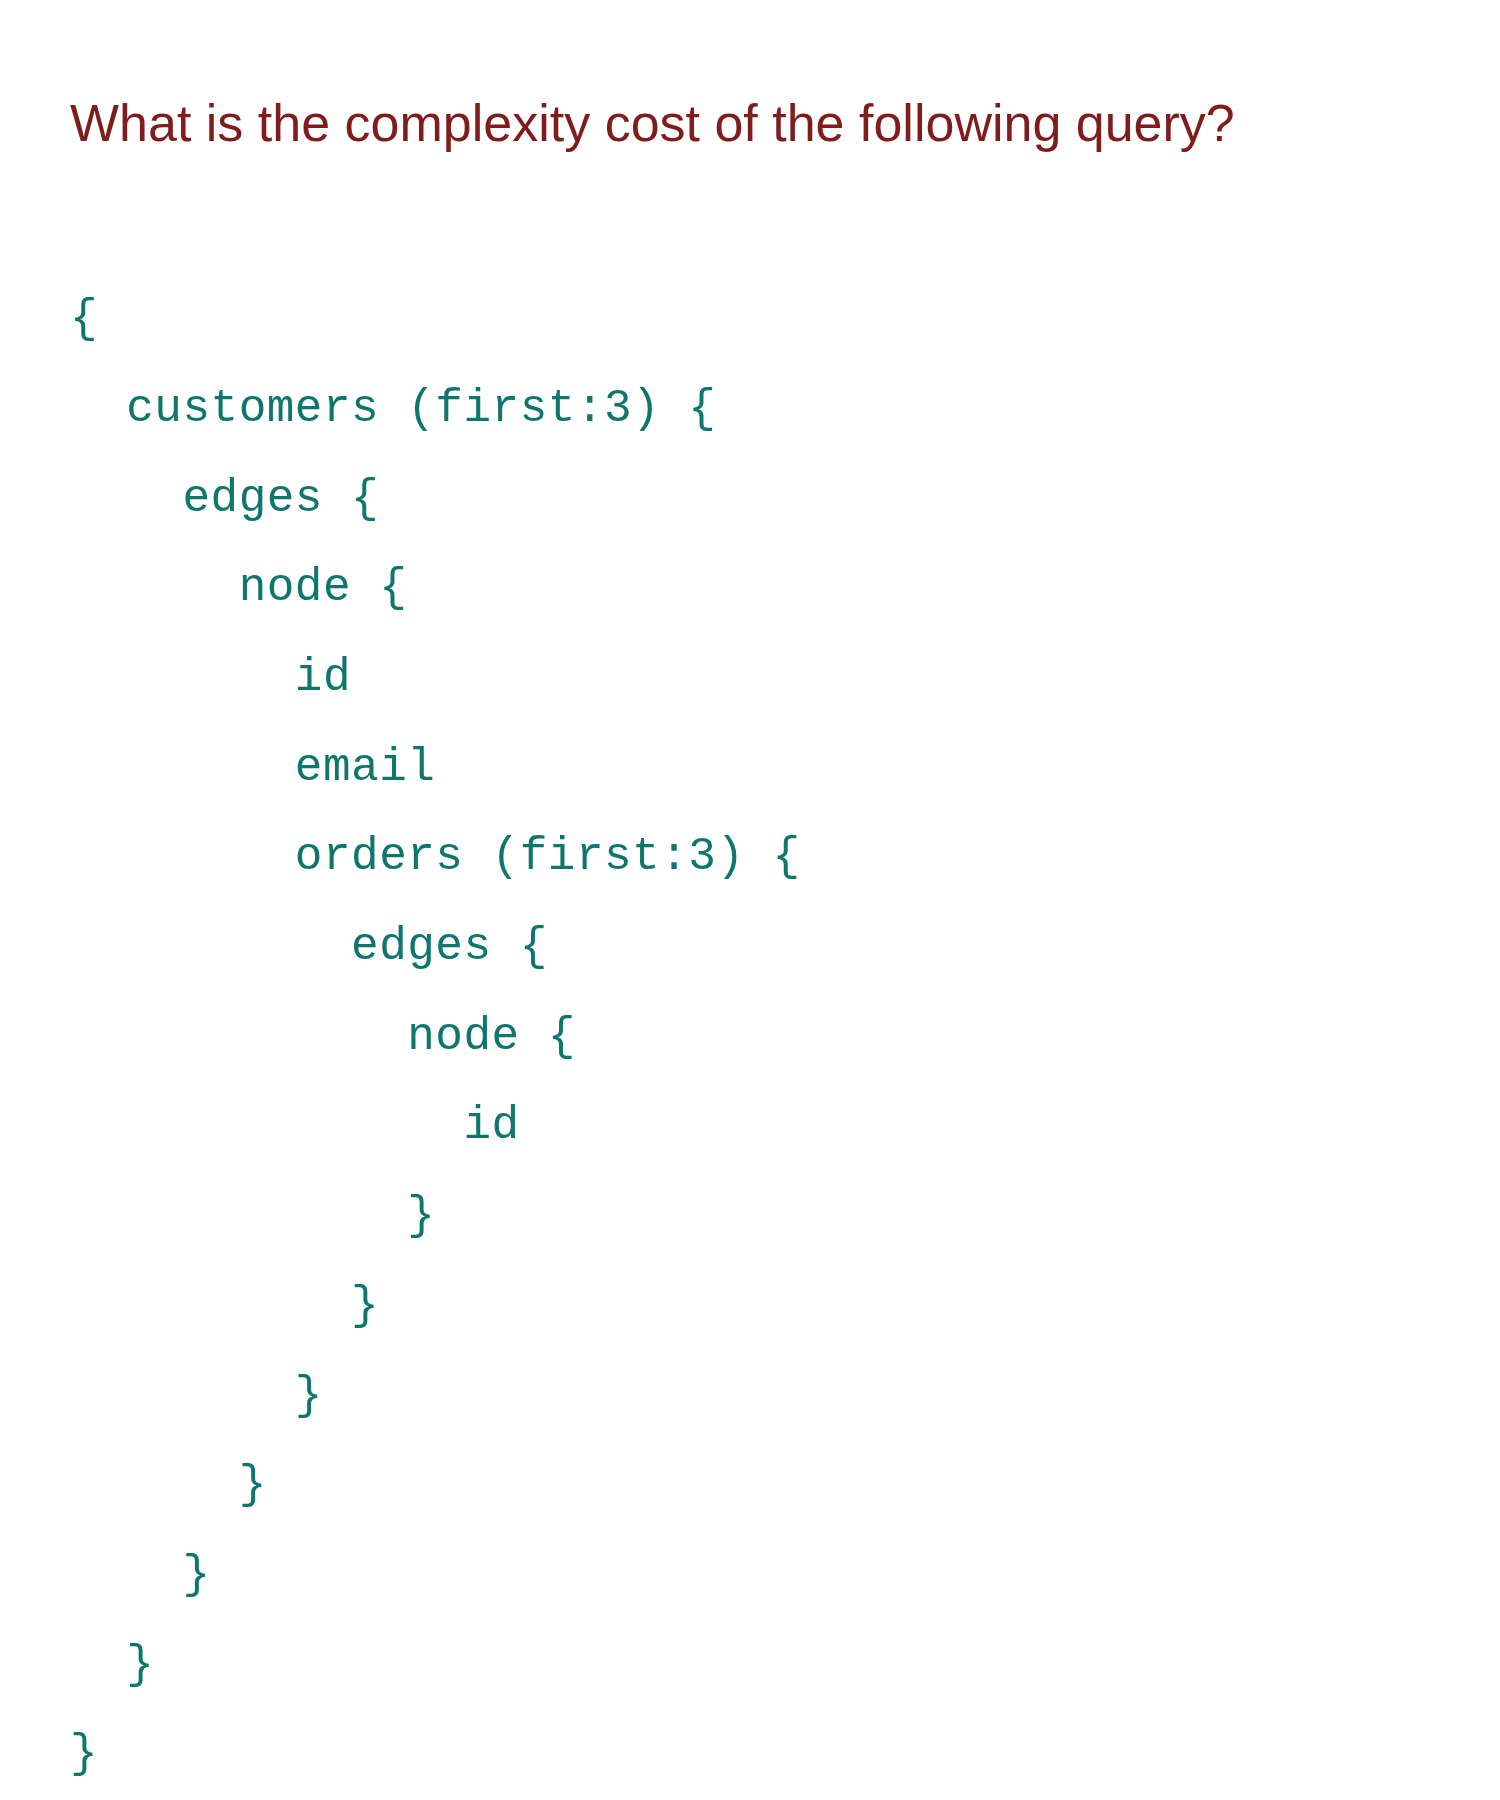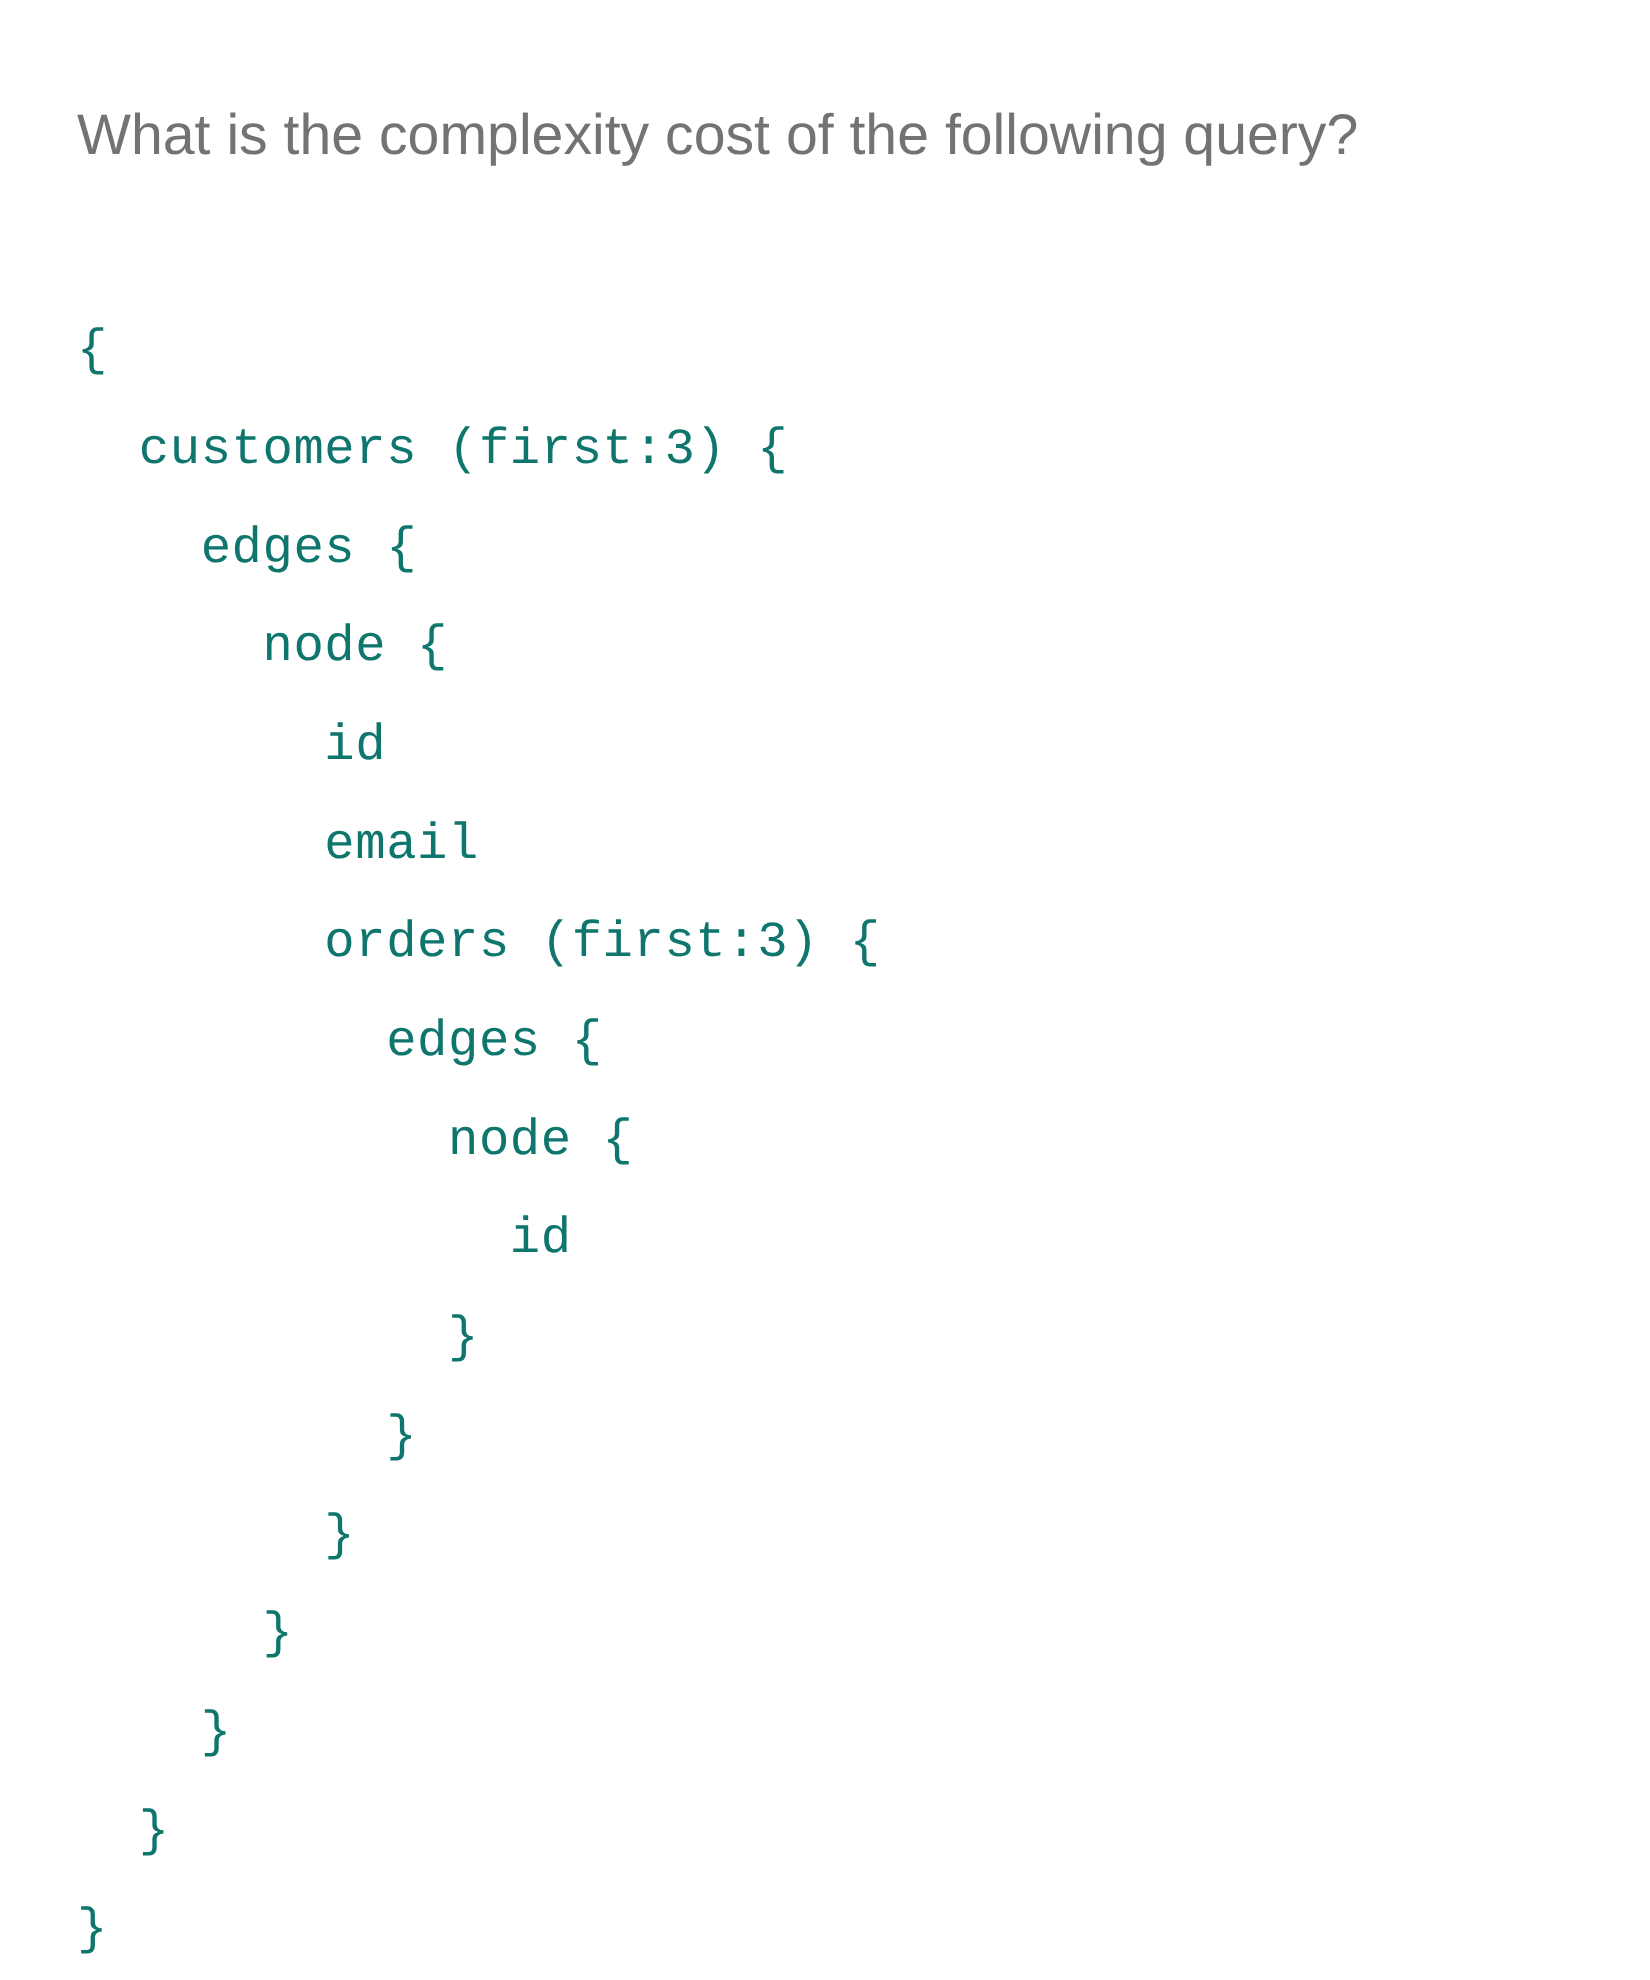--- a/index.html
+++ b/index.html
@@ -10,21 +10,21 @@
     body {
       background: #ffffff;
       width: 1500px;
       height: 1800px;
       padding: 90px 70px;
       font-family: -apple-system, BlinkMacSystemFont, "Segoe UI", Helvetica, Arial, sans-serif;
     }
     .question {
       font-size: 52px;
       font-weight: 400;
-      color: #737373;
+      color: #7f1d1d;
       margin-bottom: 28px;
       line-height: 1.3;
     }
     .code-block {
       font-family: "Courier New", Courier, monospace;
       font-size: 46px;
       color: #0f766e;
       line-height: 1.95;
       white-space: pre;
       letter-spacing: 0.5px;

